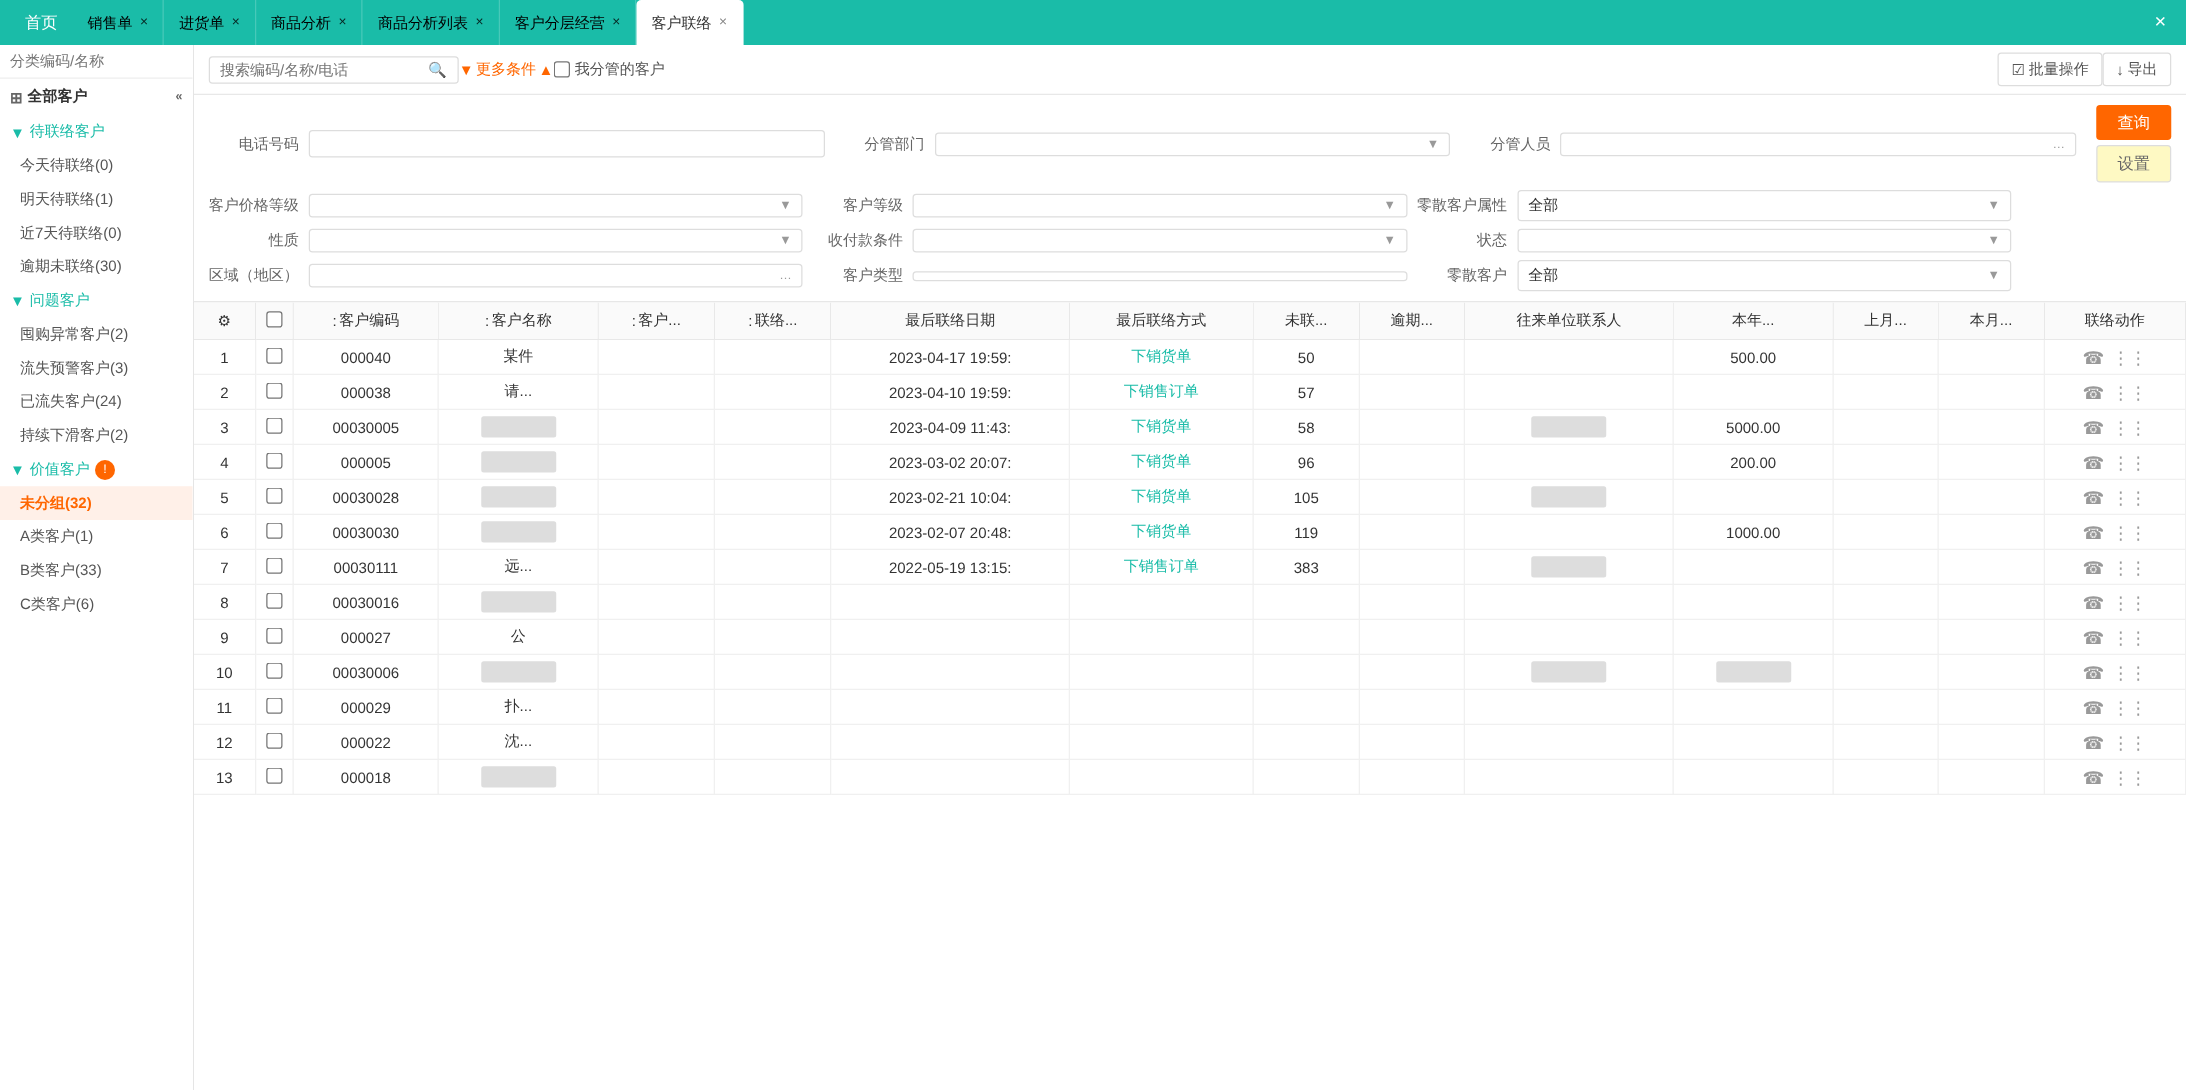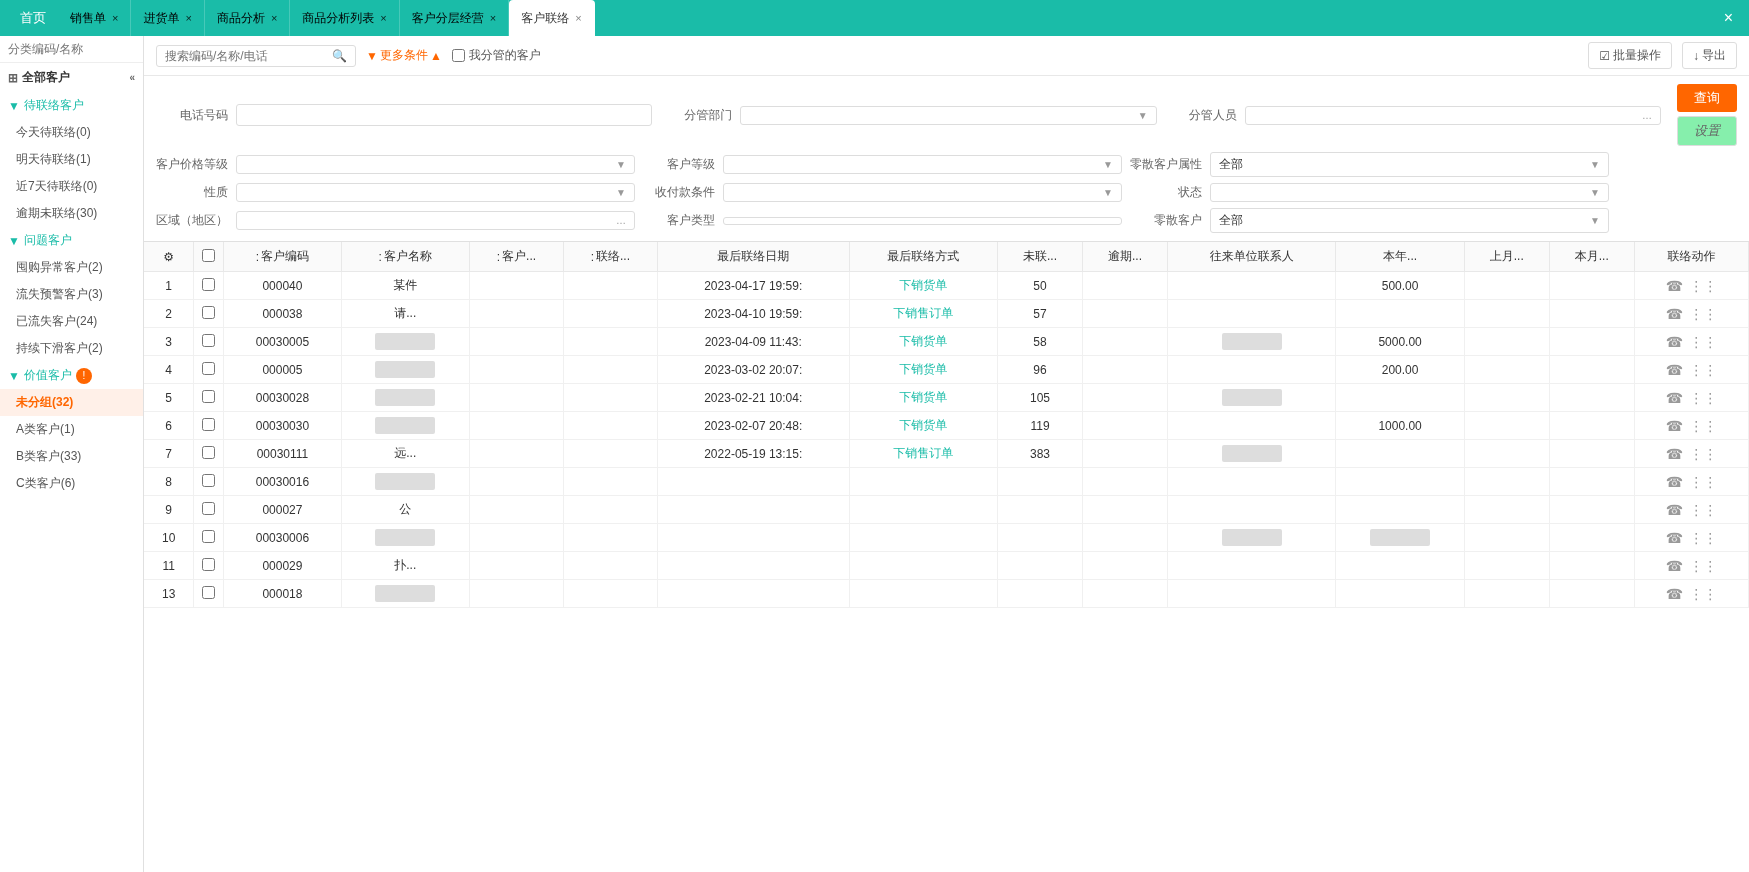--- a/index.html
+++ b/index.html
@@ -19,21 +19,21 @@
     .nav-tab.active { background: white; color: #333; border-radius: 4px 4px 0 0; }
     .nav-tab.active .close-x { color: #666; }
     .nav-spacer { flex: 1; }
     .nav-close-btn { color: white; font-size: 16px; cursor: pointer; padding: 0 8px; }
 
     
     .main-layout { display: flex; height: 836px; }
 
     
     .sidebar {
-      width: 144px; background: white; border-right: 1px solid #e0e0e0;
+      width: 155px; background: white; border-right: 1px solid #e0e0e0;
       overflow-y: auto; flex-shrink: 0;
     }
     .sidebar-search {
       display: flex; align-items: center; padding: 6px 8px; border-bottom: 1px solid #eee;
       gap: 4px;
     }
     .sidebar-search input {
       border: none; outline: none; flex: 1; font-size: 12px; color: #666;
     }
 
@@ -54,21 +54,21 @@
       padding: 5px 16px; cursor: pointer; color: #555; font-size: 12px;
     }
     .sidebar-item.active { background: #fff0e8; color: #ff6600; font-weight: bold; }
 
     
     .content-area { flex: 1; display: flex; flex-direction: column; overflow: hidden; }
 
     
     .filter-bar {
       background: white; border-bottom: 1px solid #e8e8e8;
-      padding: 6px 12px; display: flex; align-items: center; gap: 10px;
+      padding: 6px 12px; display: flex; align-items: center; 
     }
     .search-input-wrap {
       display: flex; align-items: center; border: 1px solid #ddd; border-radius: 3px;
       padding: 3px 8px; gap: 4px; width: 200px;
     }
     .search-input-wrap input { border: none; outline: none; font-size: 12px; color: #999; flex: 1; }
     .filter-more { color: #ff6600; cursor: pointer; display: flex; align-items: center; gap: 2px; }
     .filter-checkbox { display: flex; align-items: center; gap: 4px; color: #555; cursor: pointer; }
     .filter-spacer { flex: 1; }
     .btn-batch { 
@@ -97,22 +97,22 @@
     .filter-select {
       flex: 1; display: flex; align-items: center; border: 1px solid #ddd; border-radius: 3px;
       padding: 3px 8px; cursor: pointer; justify-content: space-between; color: #333;
     }
     .filter-select .sel-arrow { color: #999; font-size: 10px; }
     .btn-query {
       background: #ff6600; color: white; border: none; border-radius: 3px;
       padding: 5px 0; cursor: pointer; font-size: 13px;
     }
     .btn-reset {
-      background: #86efac; color: #666; border: 1px solid #ddd; border-radius: 3px;
-      padding: 5px 16px; cursor: pointer; font-size: 13px; font-style: italic;
+      background: #fef9c3; color: #666; border: 1px solid #ddd; border-radius: 3px;
+      padding: 5px 16px; cursor: pointer; font-size: 13px;
     }
     .filter-actions { display: flex; flex-direction: column; gap: 4px; margin-left: 8px; }
 
     
     .table-area { flex: 1; overflow: auto; background: white; }
     table { width: 100%; border-collapse: collapse; font-size: 12px; }
     thead th {
       background: #fafafa; border-bottom: 1px solid #e8e8e8; border-right: 1px solid #e8e8e8;
       padding: 6px 8px; text-align: center; color: #333; font-weight: normal;
       white-space: nowrap; position: sticky; top: 0; z-index: 10;
@@ -665,20 +665,42 @@
               <td></td>
               <td></td>
               <td>
     <div class="action-icons">
       <span class="action-icon" title="联络">☎</span>
       <span class="action-icon" title="更多">⋮⋮</span>
     </div>
   </td>
             </tr>
             <tr>
+              <td>12</td>
+              <td><input type="checkbox" style=""></td>
+              <td>000022</td>
+              <td>沈...</td>
+              <td></td>
+              <td></td>
+              <td></td>
+              <td></td>
+              <td></td>
+              <td></td>
+              <td></td>
+              <td></td>
+              <td></td>
+              <td></td>
+              <td>
+    <div class="action-icons">
+      <span class="action-icon" title="联络">☎</span>
+      <span class="action-icon" title="更多">⋮⋮</span>
+    </div>
+  </td>
+            </tr>
+            <tr>
               <td>13</td>
               <td><input type="checkbox" style=""></td>
               <td>000018</td>
               <td><span class="blurred">某名称</span></td>
               <td></td>
               <td></td>
               <td></td>
               <td></td>
               <td></td>
               <td></td>

